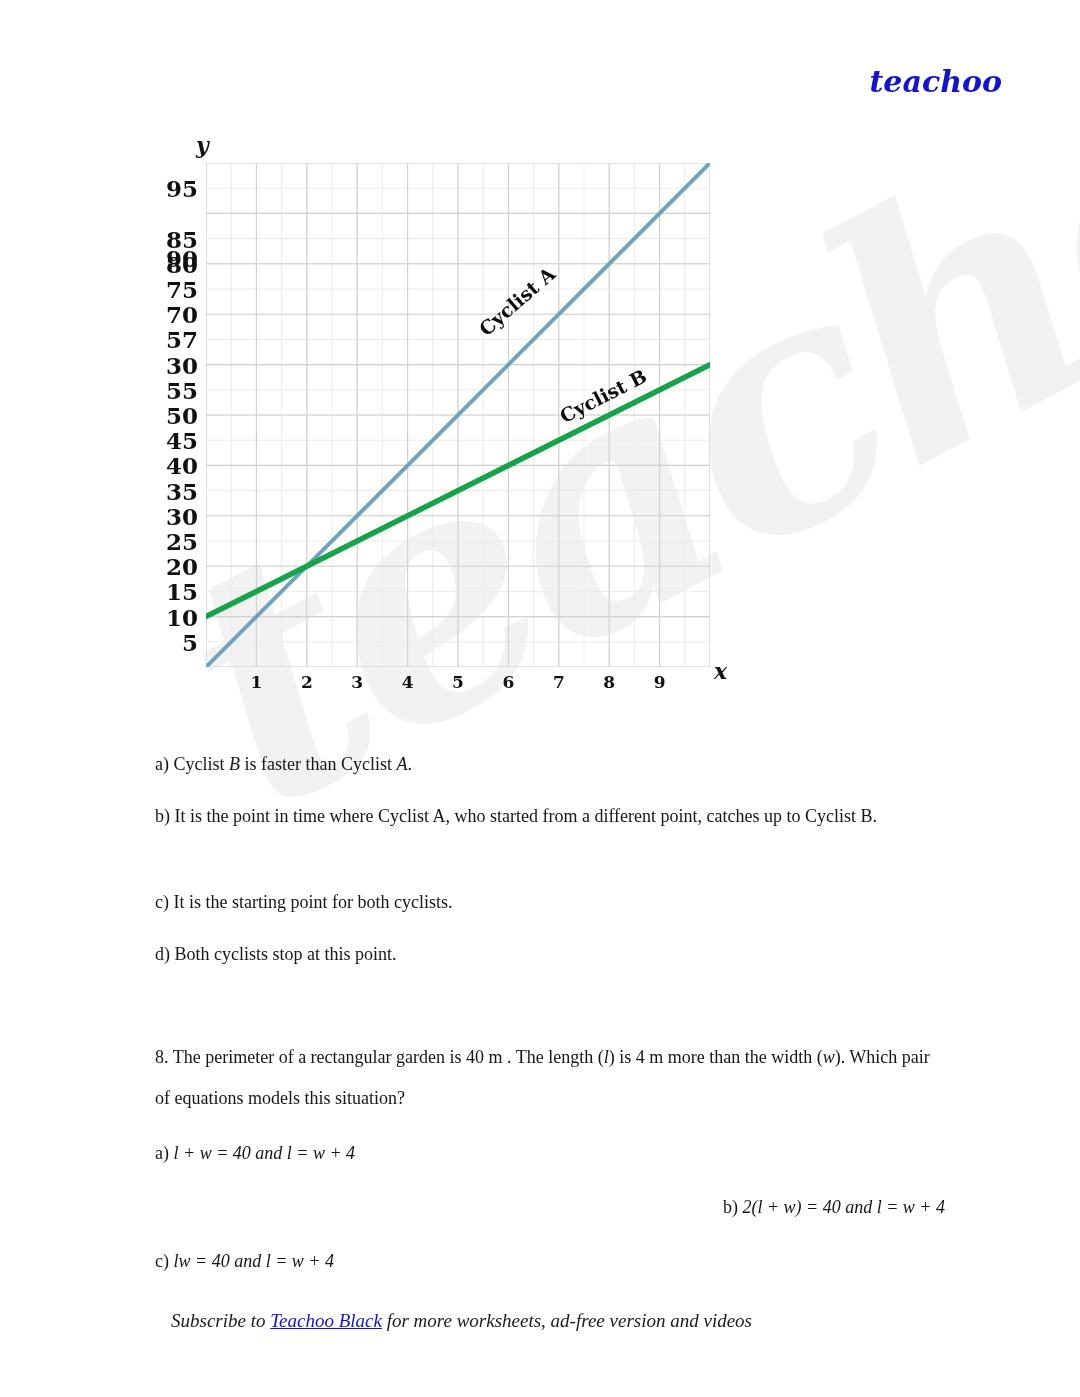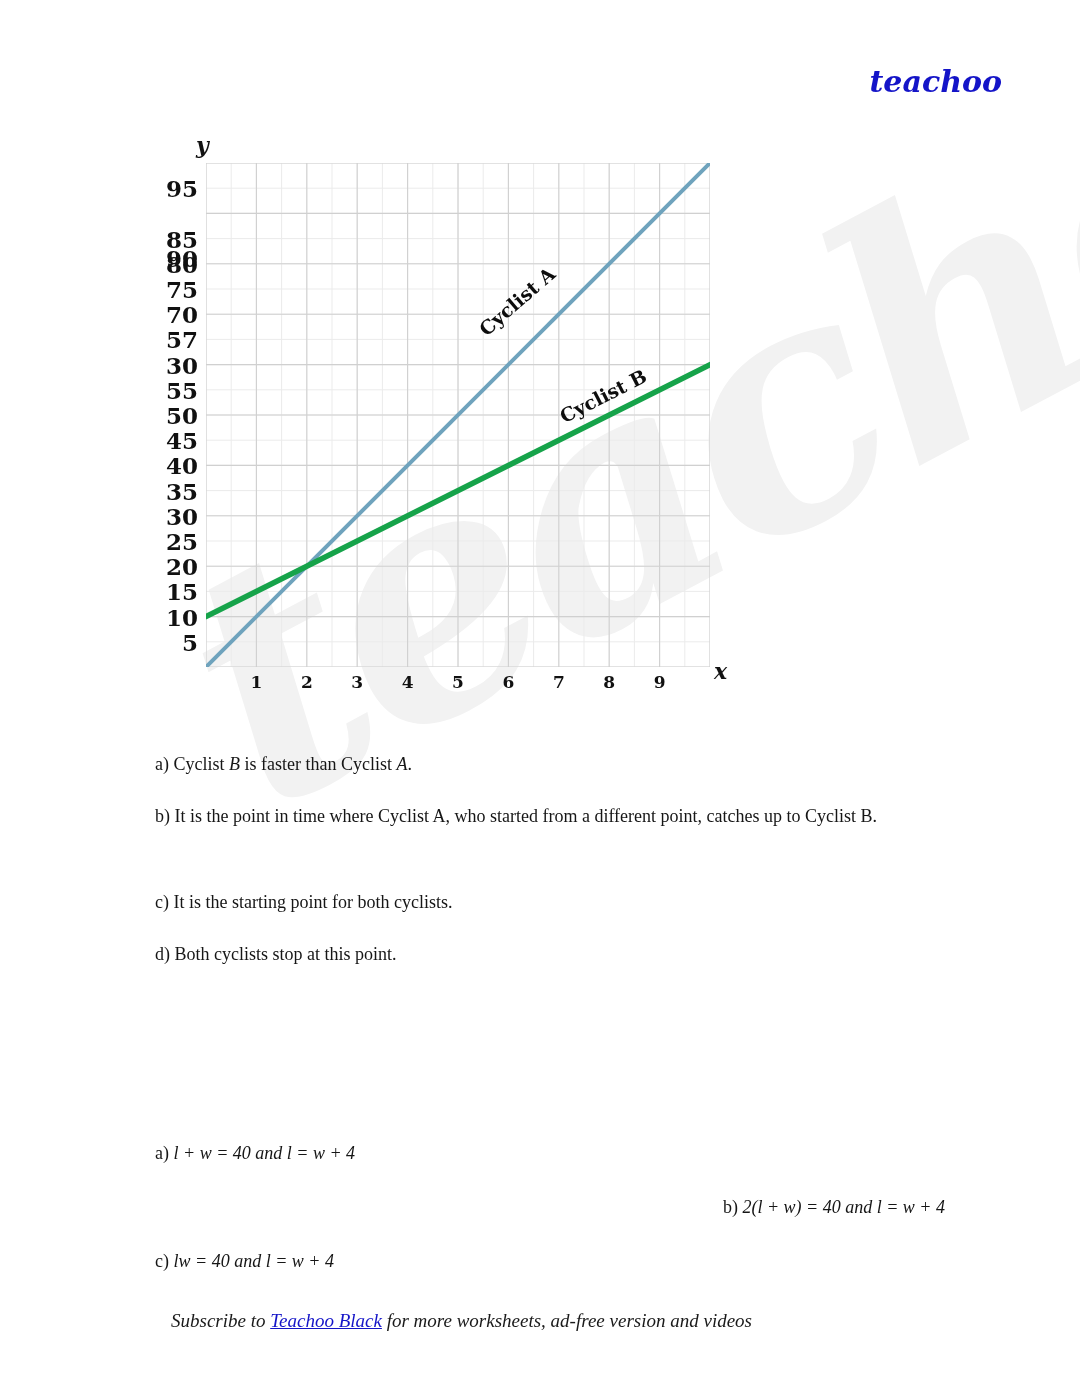--- a/index.html
+++ b/index.html
@@ -315,20 +315,25 @@
   <div class="text-block" style="top:882px;">
     <span>c)</span>
     <span>It is the starting point for both cyclists.</span>
   </div>
 
   <div class="text-block" style="top:934px;">
     <span>d)</span>
     <span>Both cyclists stop at this point.</span>
   </div>
 
+  <div class="text-block" style="top:1037px;">
+    <span>8.</span>
+    <span>The perimeter of a rectangular garden is 40 m . The length (</span><i class="math">l</i><span>) is 4 m more than the</span>
+    <span>width (</span><i class="math">w</i><span>). Which pair of equations models this situation?</span>
+  </div>
 
   <div class="text-block" style="top:1133px;">
     <span>a)</span>
     <i class="math">l + w = 40 and l = w + 4</i>
   </div>
 
   <div class="text-block" style="top:1187px;text-align:right;">
     <span>b)</span>
     <i class="math">2(l + w) = 40 and l = w + 4</i>
   </div>

